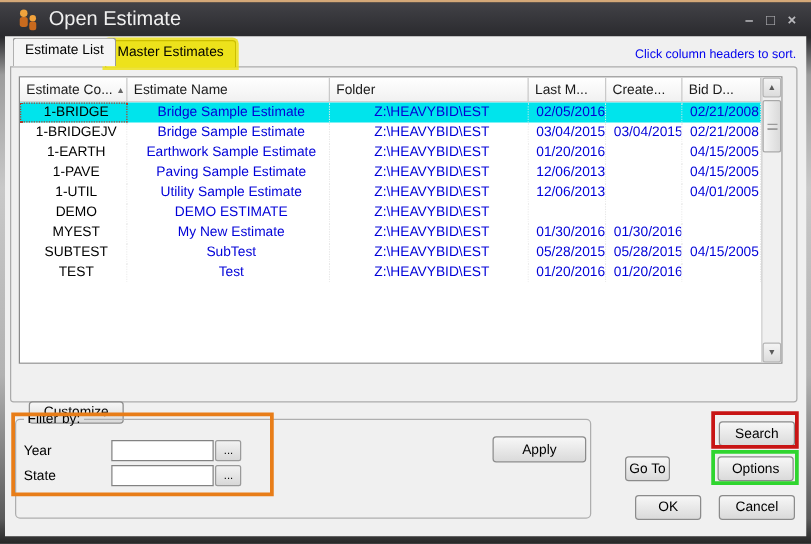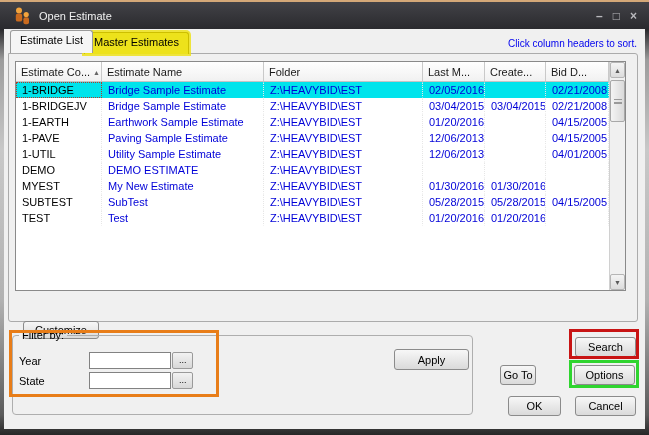--- a/index.html
+++ b/index.html
@@ -3,21 +3,21 @@
 <meta charset="utf-8">
 <style>
   html,body{margin:0;padding:0;background:#555;}
   *{box-sizing:border-box;font-family:"Liberation Sans",sans-serif;}
   .window{position:relative;width:649px;height:435px;overflow:hidden;
     background:linear-gradient(180deg,#2b2b2e 0px,#2b2b2e 30px,#9c9c9c 60px,#c8c8c8 150px,#b2b2b2 300px,#5a5a5a 415px,#262626 435px);}
   .topline{position:absolute;left:0;top:0;width:649px;height:2px;background:#d4a878;}
   .titlebar{position:absolute;left:0;top:2px;width:649px;height:27px;
     background:linear-gradient(180deg,#424247,#2a2a2e);display:flex;align-items:center;padding:0 8px;}
   .app-icon{width:20px;height:20px;margin-left:4px;flex:0 0 auto;}
-  .wtitle{color:#f0f0f0;font-size:11px;margin-left:7px;flex:1;white-space:nowrap;}
+  .wtitle{color:#f0f0f0;font-size:16px;margin-left:7px;flex:1;white-space:nowrap;}
   .winbtns{display:flex;gap:10px;margin-right:4px;}
   .winbtns span{color:#b9b9bd;font-size:12px;font-weight:bold;cursor:default;line-height:14px;}
   .client{position:absolute;left:4px;top:29px;width:641px;height:400px;background:#f0f0f0;}
   
   .tab{position:absolute;font-size:11px;padding:3px 9px 2px;border:1px solid #9a9a9a;border-bottom:none;
     border-radius:3px 3px 0 0;color:#000;cursor:default;}
   .tab.active{left:6px;top:1px;height:23px;background:#f5f5f5;z-index:3;}
   .tab.hl{left:80px;top:3px;height:22px;background:#ede21b;border-color:#cdbf00;z-index:2;
     box-shadow:0 0 0 2px rgba(237,226,27,.85);}
   .sort-hint{position:absolute;right:8px;top:9px;font-size:10px;color:#0000ee;}
@@ -30,21 +30,21 @@
   .lv-main{flex:1;display:flex;flex-direction:column;overflow:hidden;}
   .thead{display:flex;height:20px;background:linear-gradient(180deg,#ffffff,#f1f1f1);
     border-bottom:1px solid #c4c4c4;flex:0 0 auto;}
   .hcell{font-size:11px;color:#1a1a1a;padding:3px 1px 2px 5px;border-right:1px solid #c9c9c9;
     white-space:nowrap;overflow:hidden;display:flex;align-items:center;gap:3px;cursor:default;}
   .sortglyph{font-size:7px;color:#666;flex:0 0 auto;}
   .tbody{flex:1;background:#fff;}
   .trow{display:flex;height:16px;}
   .trow.selected{background:#00e4ec;}
   .tcell{font-size:11px;color:#0000d8;padding:1px 1px 0 5px;white-space:nowrap;overflow:hidden;
-    border:1px solid transparent;border-right:1px dotted #e6e6e6;line-height:13px;}
+    border:1px solid transparent;border-right:1px dotted #e6e6e6;line-height:13px;text-align:center;}
   .tcell.code{color:#000;}
   .trow.selected .tcell.code{border:1px dotted #b03a2a;}
   .c0{width:86px;} .c1{width:162px;} .c2{width:159px;} .c3{width:62px;} .c4{width:61px;} .c5{flex:1;}
   
   .scrollbar{width:16px;flex:0 0 auto;background:#f0f0f0;border-left:1px solid #d0d0d0;
     display:flex;flex-direction:column;}
   .sb-btn{height:16px;flex:0 0 auto;background:linear-gradient(180deg,#f4f4f4,#dcdcdc);
     border:1px solid #b5b5b5;border-radius:2px;display:flex;align-items:center;justify-content:center;
     font-size:7px;color:#5a5a5a;cursor:default;}
   .sb-track{flex:1;position:relative;}

